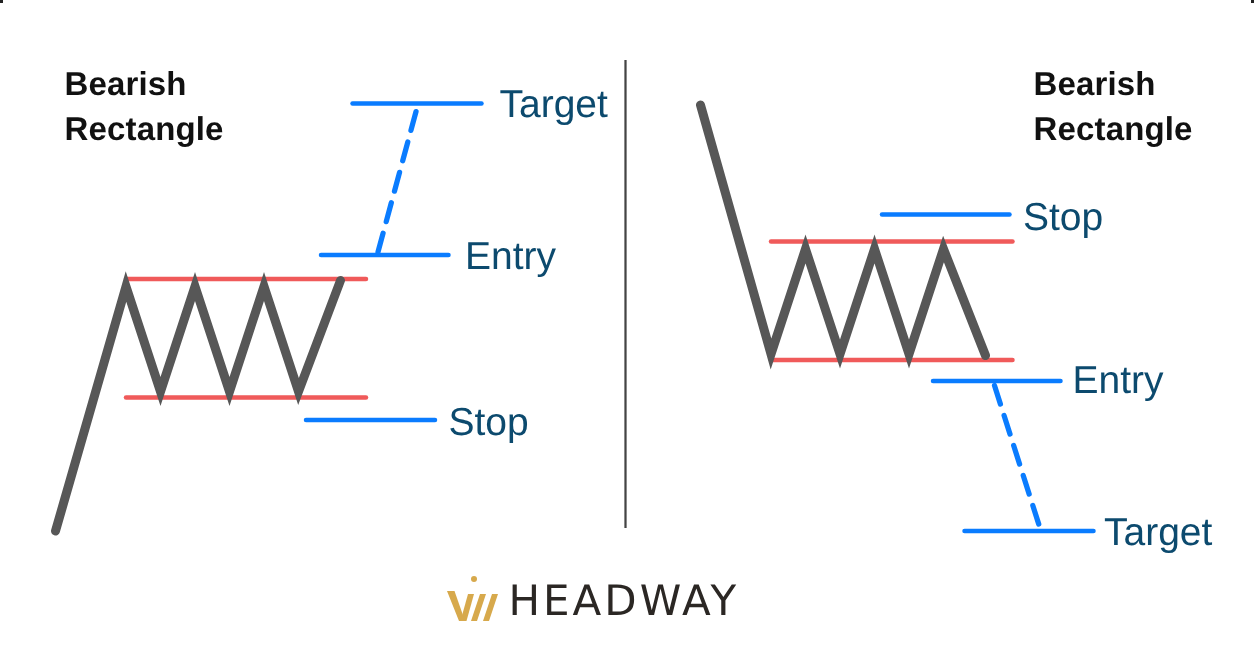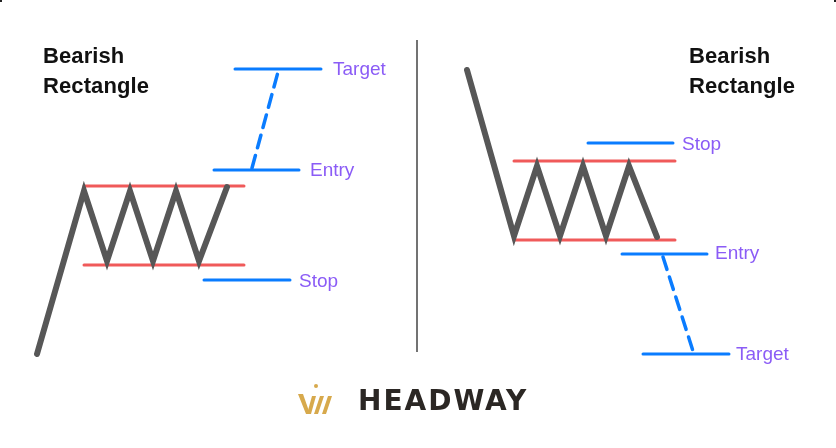--- a/index.html
+++ b/index.html
@@ -22,39 +22,39 @@
     .title {
       position: absolute;
       font-weight: bold;
       font-size: 22px;
       line-height: 30px;
       color: #111111;
       letter-spacing: 0.1px;
     }
     .label {
       position: absolute;
-      font-size: 19px;
+      font-size: 26px;
       line-height: 22px;
-      color: #8b5cf6;
+      color: #0c4a6e;
     }
     .logo {
       position: absolute;
       left: 296px;
       top: 380px;
       height: 40px;
       display: flex;
       align-items: center;
     }
     .logo-text {
       font-family: "DejaVu Sans", sans-serif;
       font-size: 28px;
       letter-spacing: 2px;
       color: #2b2724;
-      margin-left: 22px;
-      font-weight: bold;
+      margin-left: 3px;
+      font-weight: normal;
     }
     .corner-mark {
       position: absolute;
       width: 2px; height: 2px;
       background: #222;
     }
   </style>
 </head>
 <body>
 

